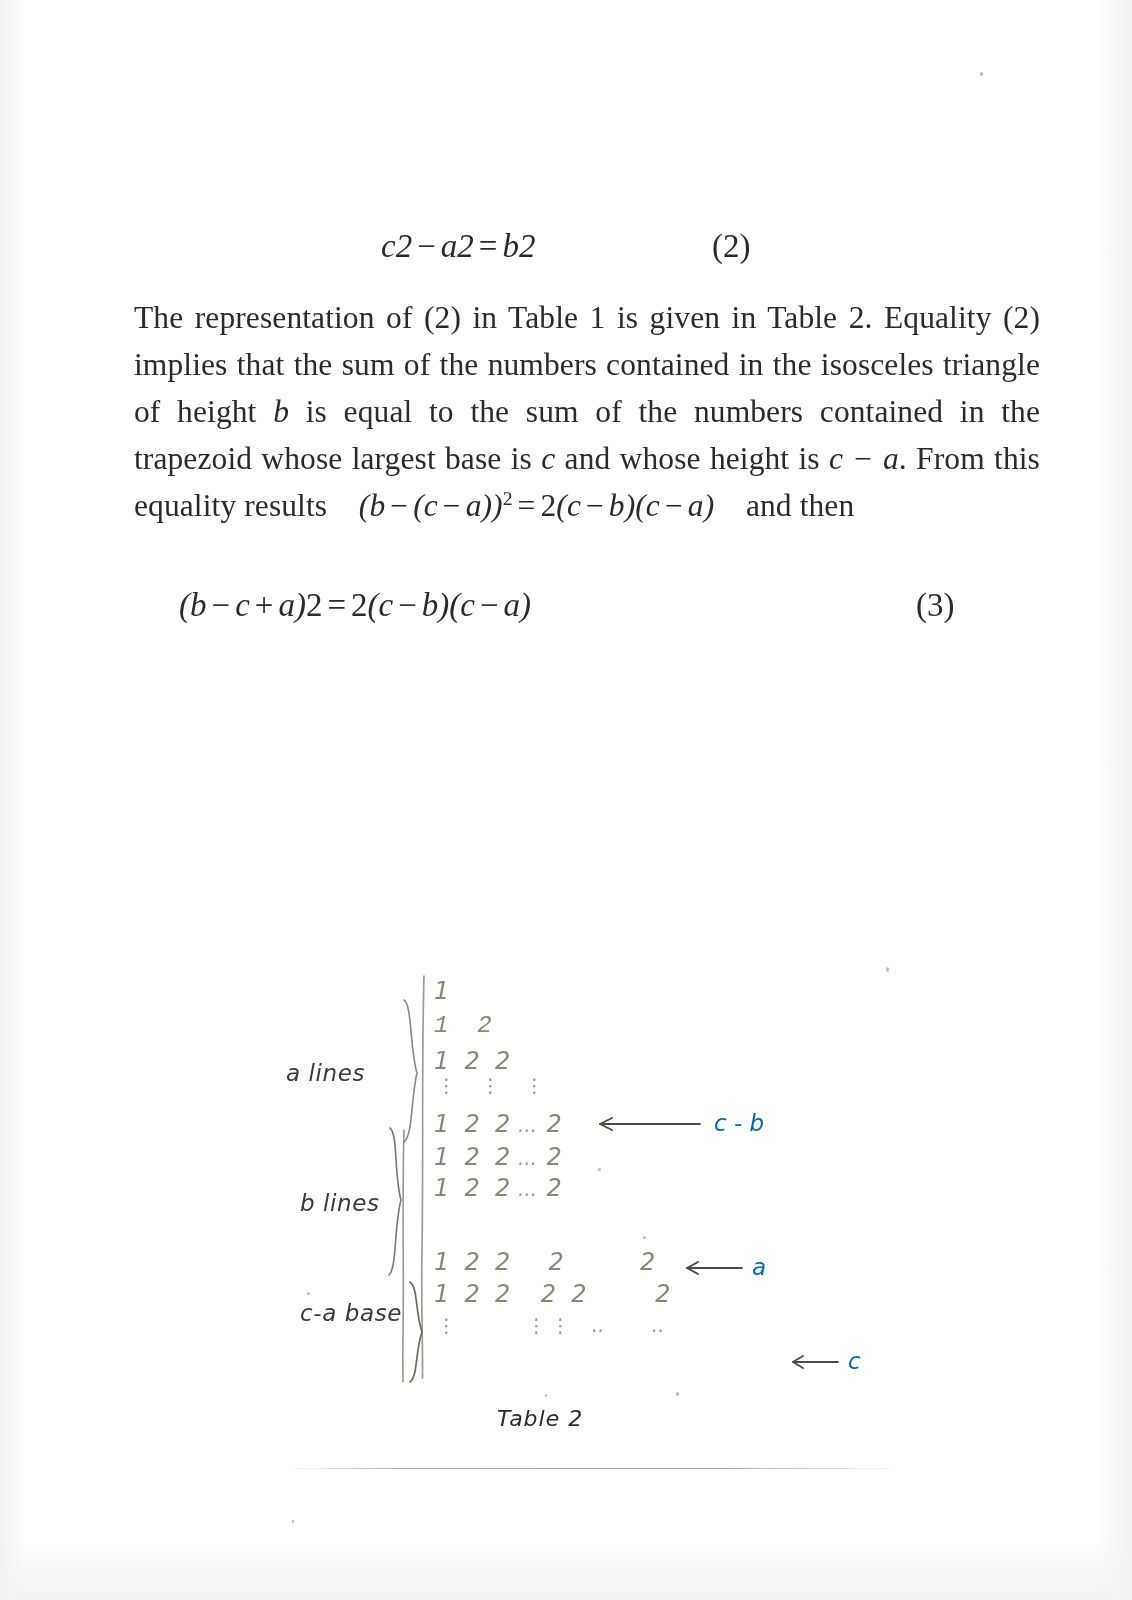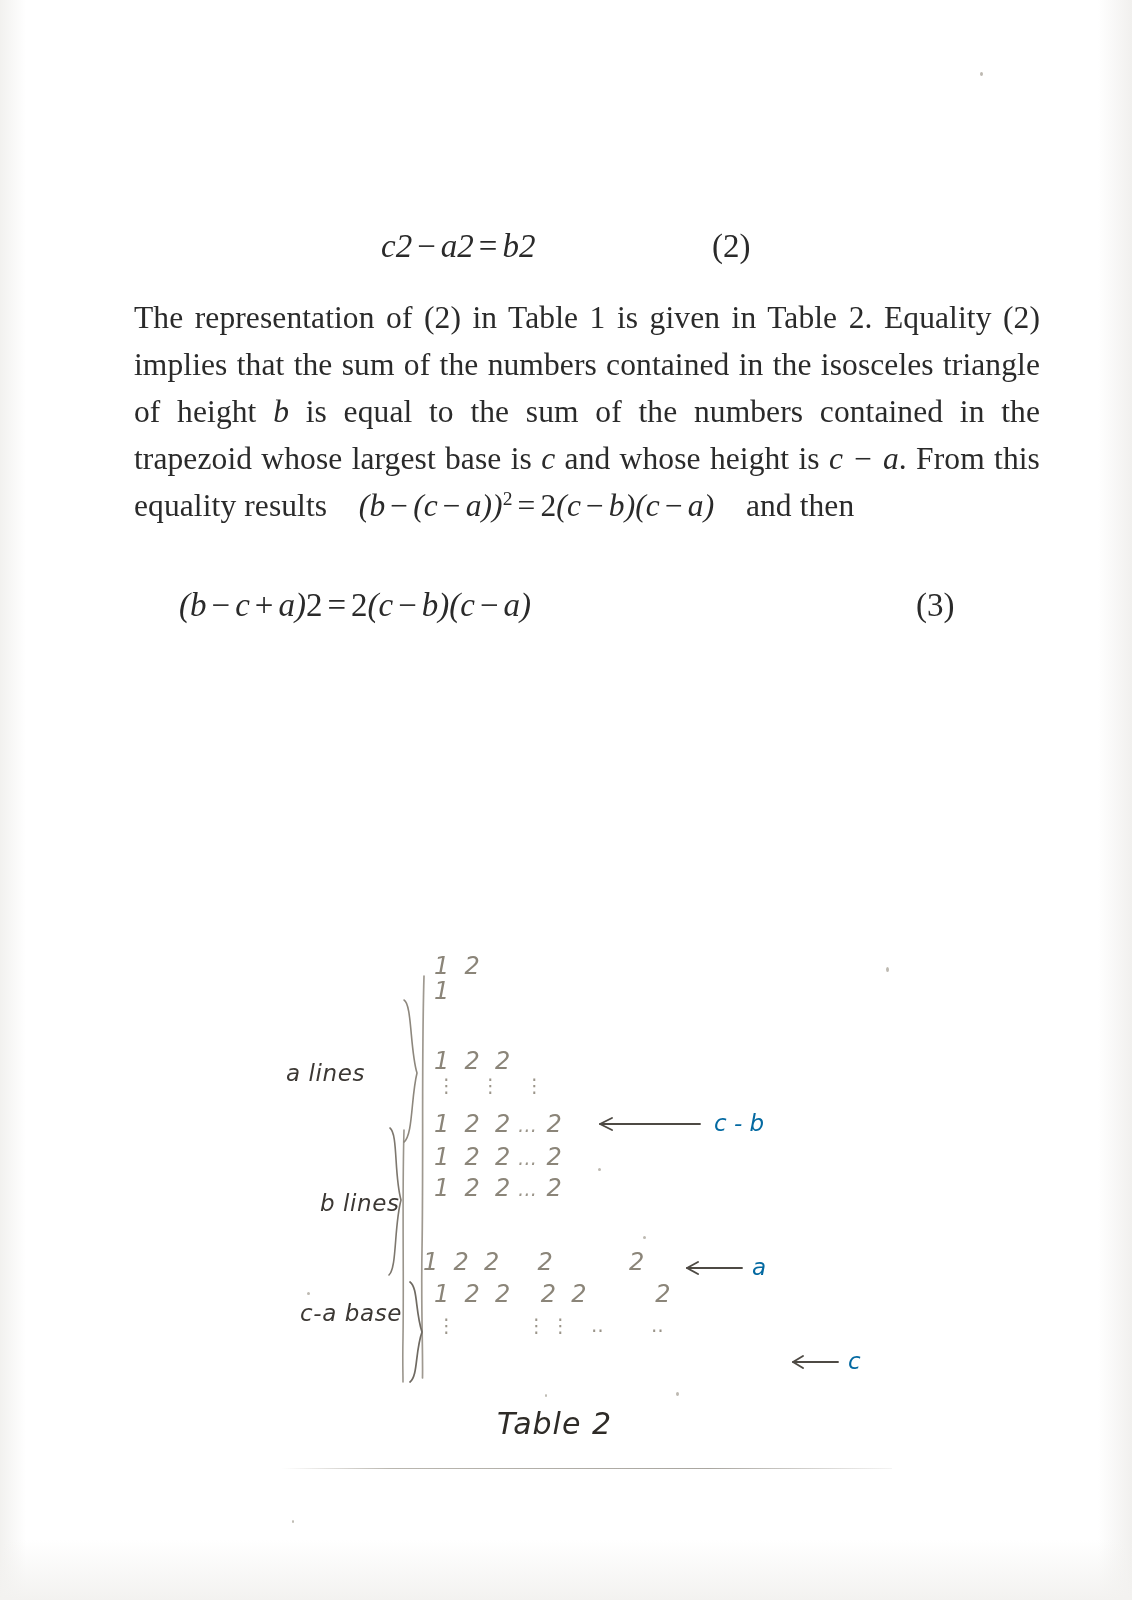--- a/index.html
+++ b/index.html
@@ -124,21 +124,21 @@
     font-size: 19px;
     line-height: 7px;
   }
   .hw-arrowlabel {
     color: #0369a1;
     font-size: 23px;
     font-style: italic;
   }
   .caption {
     color: #2e2b27;
-    font-size: 30px;
+    font-size: 22px;
     font-style: italic;
     letter-spacing: 1px;
     text-align: right;
   }
   .rule {
     position: absolute;
     left: 282px;
     top: 1468px;
     width: 610px;
     height: 1px;
@@ -219,44 +219,44 @@
     <path d="M 612 1118 L 600 1124 L 612 1130" stroke="#4e4a44" stroke-width="1.9" fill="none" stroke-linecap="round" stroke-linejoin="round"></path>
 
     <path d="M 687 1268 L 742 1268" stroke="#4e4a44" stroke-width="1.9" fill="none" stroke-linecap="round"></path>
     <path d="M 698 1262 L 687 1268 L 698 1274" stroke="#4e4a44" stroke-width="1.9" fill="none" stroke-linecap="round" stroke-linejoin="round"></path>
 
     <path d="M 793 1362 L 838 1362" stroke="#4e4a44" stroke-width="1.9" fill="none" stroke-linecap="round"></path>
     <path d="M 803 1356 L 793 1362 L 803 1368" stroke="#4e4a44" stroke-width="1.9" fill="none" stroke-linecap="round" stroke-linejoin="round"></path>
   </svg>
 
   <div class="hw hw-label" style="left:286px; top:1060px;">a lines</div>
-  <div class="hw hw-label" style="left:300px; top:1190px;margin-left:20px;">b lines</div>
+  <div class="hw hw-label" style="left:300px; top:1190px;">b lines</div>
   <div class="hw hw-label" style="left:300px; top:1300px;">c-a base</div>
 
   <div class="hw hw-num" style="left:434px; top:977px;">1</div>
 
-  <div class="hw hw-num" style="left:434px; top:952px;">1&nbsp;&nbsp;2</div>
+  <div class="hw hw-num" style="left:434px; top:1012px;font-family:Liberation Mono, monospace;">1&nbsp;&nbsp;2</div>
 
   <div class="hw hw-num" style="left:434px; top:1047px;">1&nbsp;&nbsp;2&nbsp;&nbsp;2</div>
 
   <div class="hw hw-vdots" style="left:437px; top:1082px;">
     <div style="display:flex;gap:25px;">
       <span>⋮</span>
       <span>⋮</span>
       <span>⋮</span>
     </div>
   </div>
 
   <div class="hw hw-num" style="left:434px; top:1110px;">1&nbsp;&nbsp;2&nbsp;&nbsp;2&nbsp;<span class="hw-dots">…</span>&nbsp;2</div>
 
   <div class="hw hw-num" style="left:434px; top:1143px;">1&nbsp;&nbsp;2&nbsp;&nbsp;2&nbsp;<span class="hw-dots">…</span>&nbsp;2</div>
 
   <div class="hw hw-num" style="left:434px; top:1174px;">1&nbsp;&nbsp;2&nbsp;&nbsp;2&nbsp;<span class="hw-dots">…</span>&nbsp;2</div>
 
-  <div class="hw hw-num" style="left:423px; top:1248px;">1&nbsp;&nbsp;2&nbsp;&nbsp;2&nbsp;&nbsp;&nbsp;&nbsp;&nbsp;2&nbsp;&nbsp;&nbsp;&nbsp;&nbsp;&nbsp;&nbsp;&nbsp;&nbsp;&nbsp;2</div>
+  <div class="hw hw-num" style="left:434px; top:1248px;">1&nbsp;&nbsp;2&nbsp;&nbsp;2&nbsp;&nbsp;&nbsp;&nbsp;&nbsp;2&nbsp;&nbsp;&nbsp;&nbsp;&nbsp;&nbsp;&nbsp;&nbsp;&nbsp;&nbsp;2</div>
 
   <div class="hw hw-num" style="left:434px; top:1280px;">1&nbsp;&nbsp;2&nbsp;&nbsp;2&nbsp;&nbsp;&nbsp;&nbsp;2&nbsp;&nbsp;2&nbsp;&nbsp;&nbsp;&nbsp;&nbsp;&nbsp;&nbsp;&nbsp;&nbsp;2</div>
 
   <div class="hw hw-vdots" style="left:437px; top:1322px;">
     <div style="display:flex;gap:0;">
       <span style="width:90px;display:inline-block;">⋮</span>
       <span style="width:24px;display:inline-block;">⋮</span>
       <span style="width:40px;display:inline-block;">⋮</span>
       <span style="width:60px;display:inline-block;">‥</span>
       <span>‥</span>

